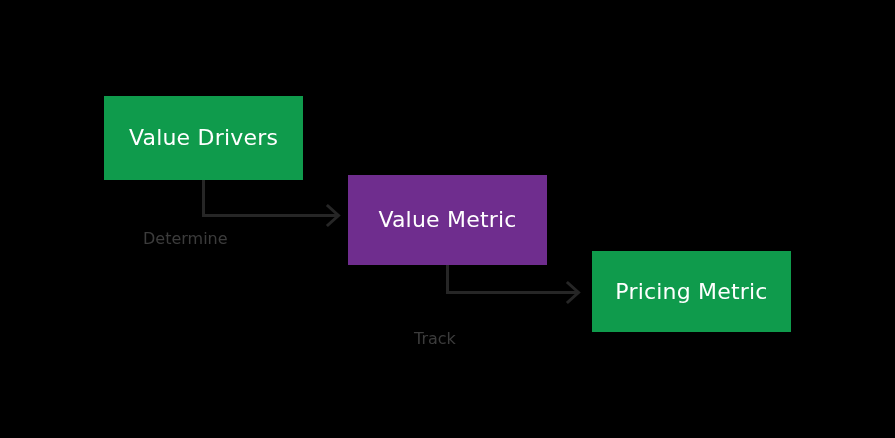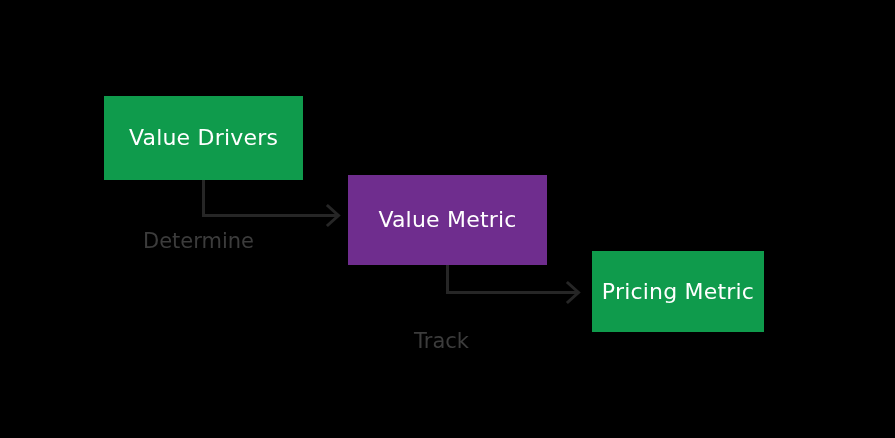--- a/index.html
+++ b/index.html
@@ -37,27 +37,27 @@
   }
   #node-value-metric {
     left: 348px;
     top: 175px;
     width: 199px;
     height: 90px;
   }
   #node-pricing-metric {
     left: 592px;
     top: 251px;
-    width: 172px;
+    width: 199px;
     height: 81px;
   }
   .edge-label {
     position: absolute;
     color: #3c3c3c;
-    font-size: 21px;
+    font-size: 16px;
     line-height: 1;
     white-space: nowrap;
     user-select: none;
   }
   #edge-label-determine {
     left: 143px;
     top: 231px;
   }
   #edge-label-track {
     left: 414px;

